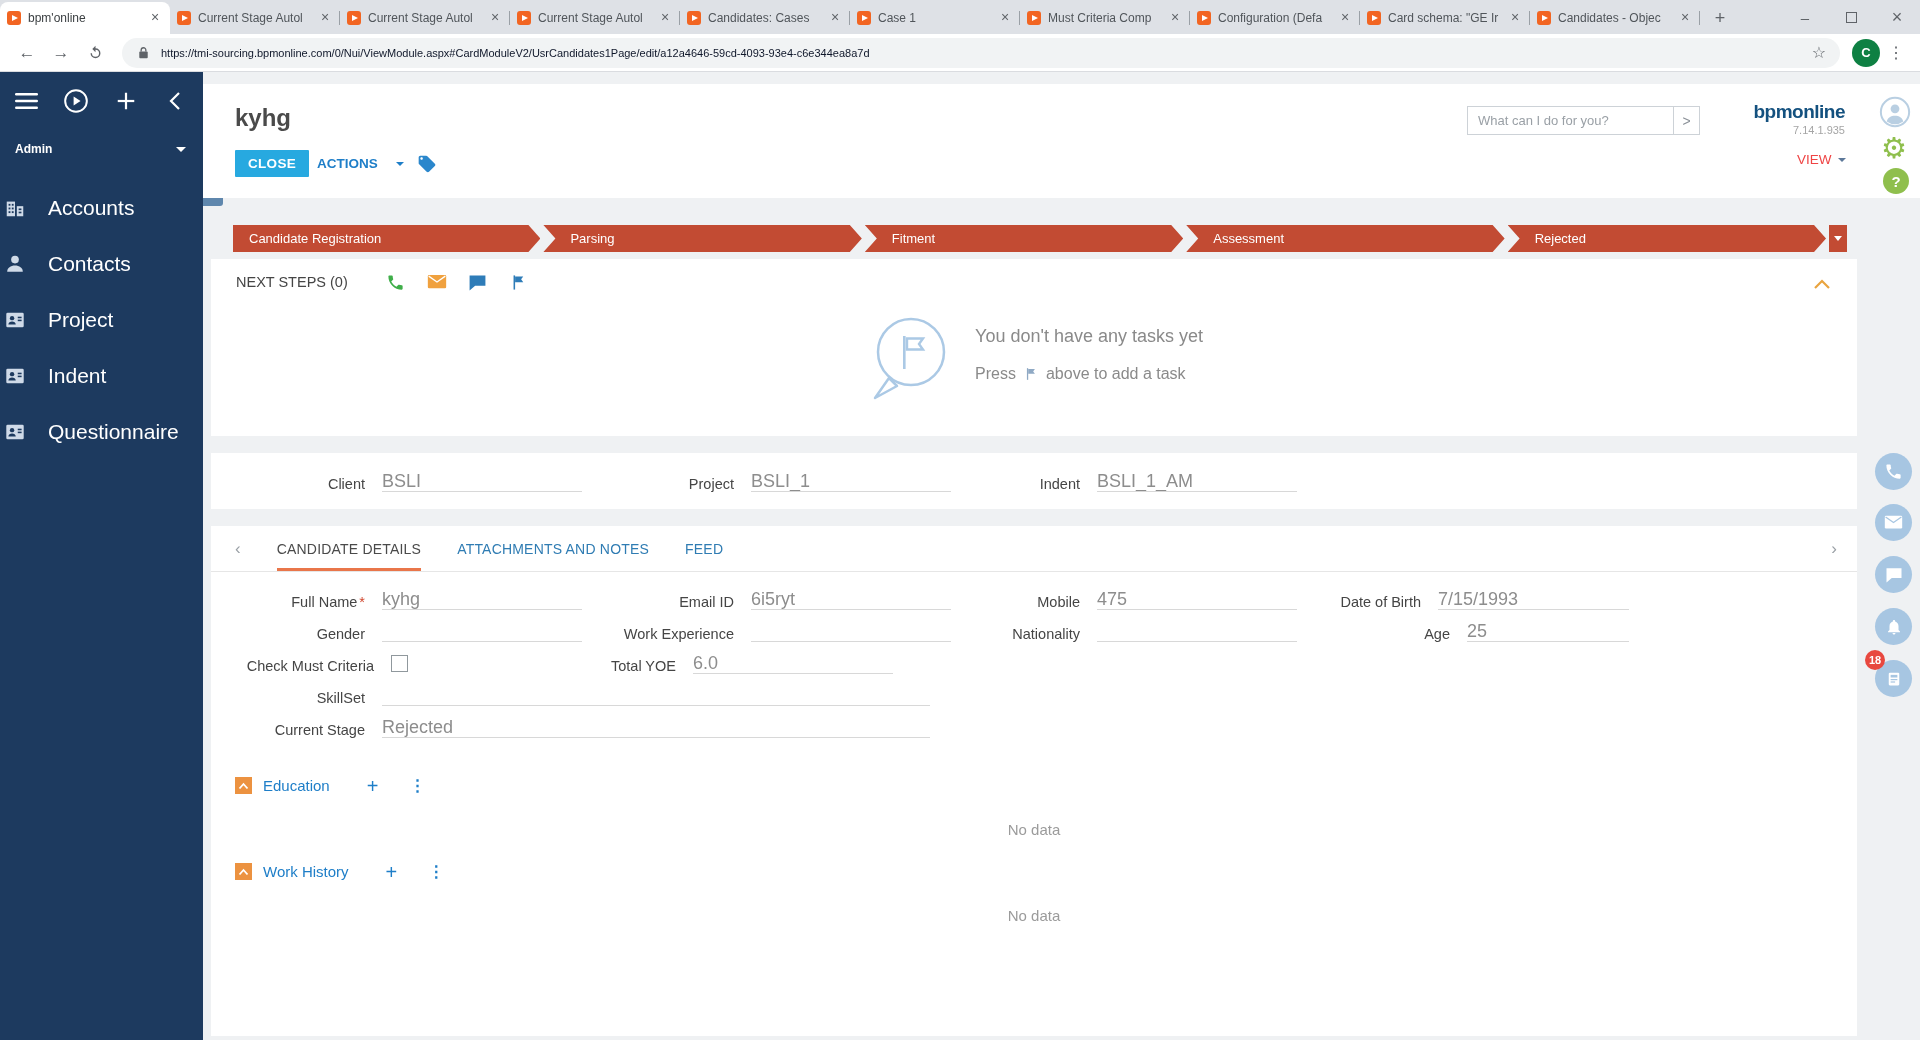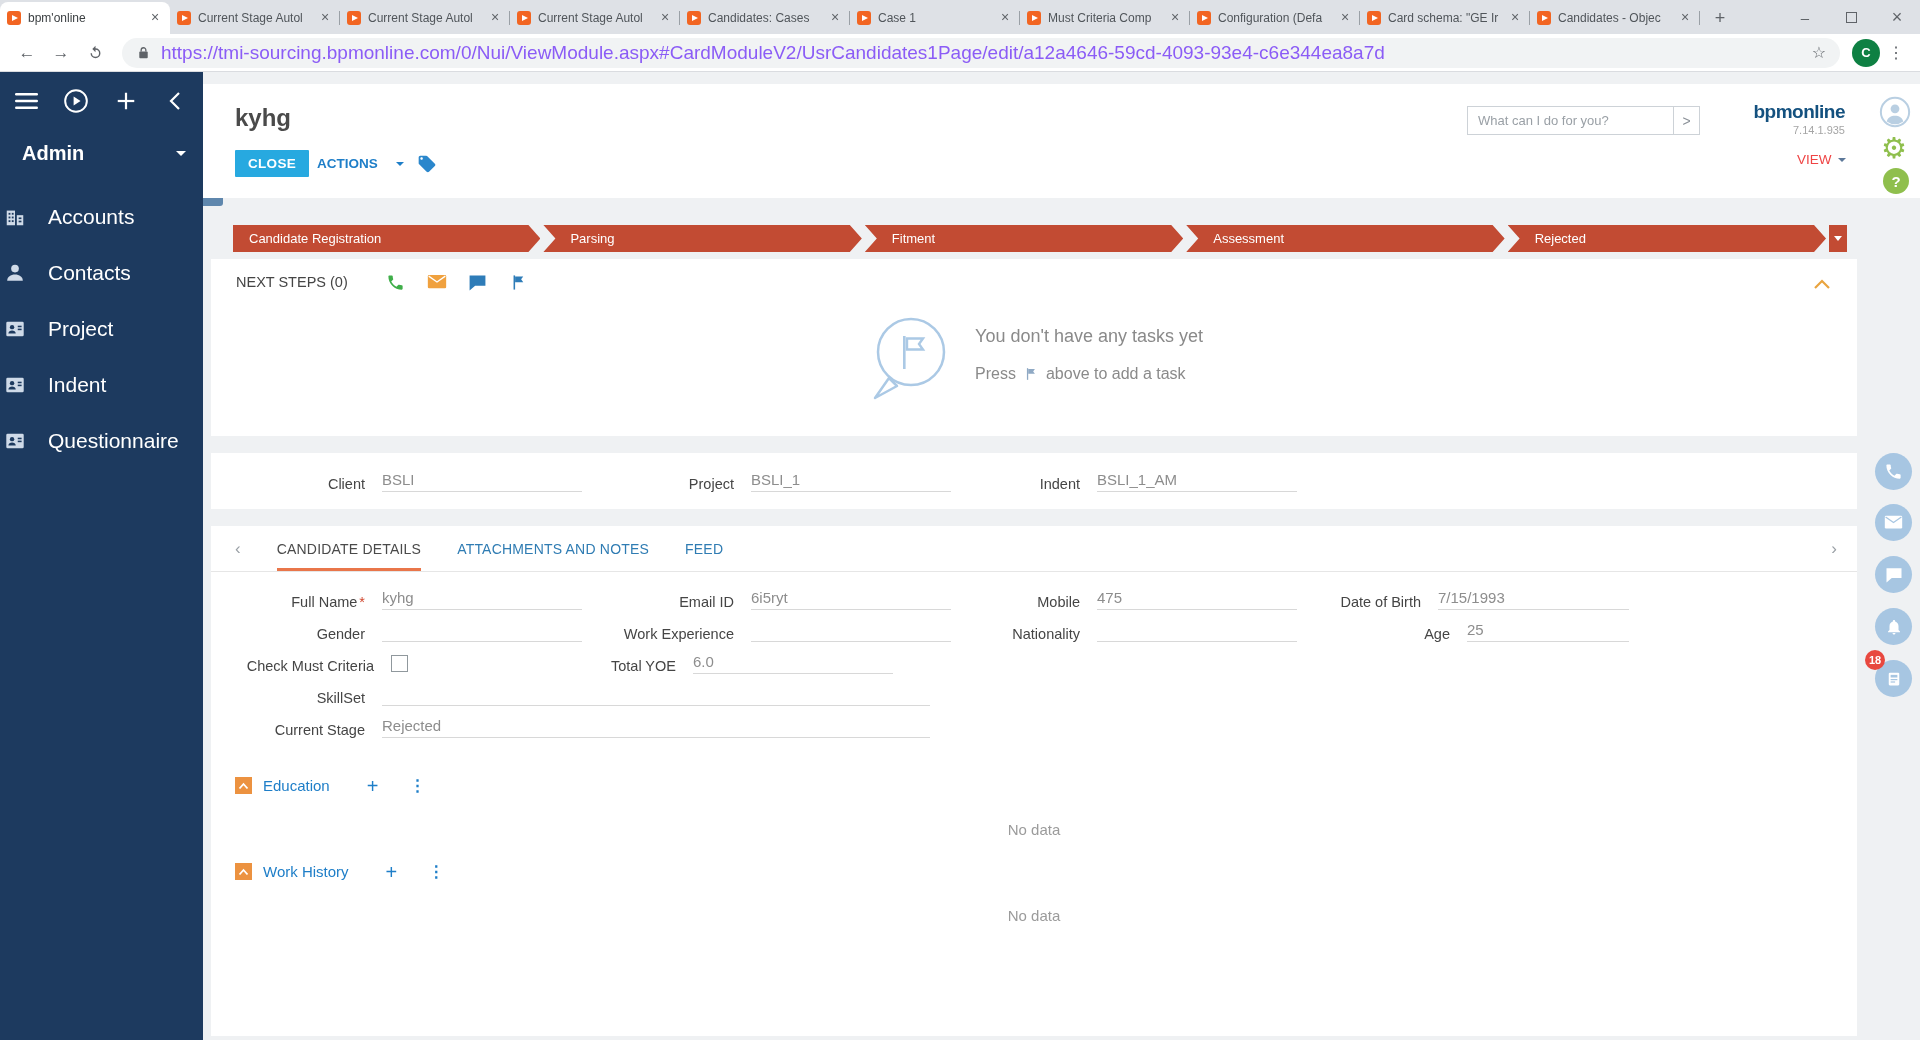--- a/index.html
+++ b/index.html
@@ -17,33 +17,33 @@
 .fav::after{content:"";position:absolute;left:5px;top:3.5px;border-left:6px solid #fff;border-top:3.5px solid transparent;border-bottom:3.5px solid transparent}
 .newtab{width:28px;height:28px;margin:0 0 2px 6px;font-size:18px;color:#5f6368;display:flex;align-items:center;justify-content:center;border-radius:50%}
 .win-controls{position:absolute;right:0;top:0;height:34px;display:flex}
 .wc{width:46px;height:34px;display:flex;align-items:center;justify-content:center;color:#5f6368;font-size:15px}
 .wc .sq{width:11px;height:11px;border:1.2px solid #5f6368}
 .wc.close-w{font-size:18px}
 
 .addressbar{position:absolute;top:34px;left:0;width:1920px;height:38px;background:#fff;display:flex;align-items:center;padding:0 12px;gap:4px;border-bottom:1px solid #dadce0}
 .nav-btn{width:30px;height:30px;display:flex;align-items:center;justify-content:center;font-size:17px;color:#5f6368;border-radius:50%}
 .url-pill{flex:1;height:30px;background:#f1f3f4;border-radius:15px;display:flex;align-items:center;padding:0 14px;gap:10px;margin:0 8px}
-.url-text{flex:1;font-size:19px;color:#8b5cf6;white-space:nowrap;overflow:hidden}
+.url-text{flex:1;font-size:11px;color:#0f172a;white-space:nowrap;overflow:hidden}
 .star{font-size:16px;color:#5f6368}
 .chrome-avatar{width:28px;height:28px;border-radius:50%;background:#0e8043;color:#fff;font-size:13px;font-weight:700;display:flex;align-items:center;justify-content:center}
 .dots{font-size:16px;color:#5f6368;width:24px;text-align:center}
 
 
 .app{position:absolute;top:72px;left:0;width:1920px;height:968px}
 
 
 .sidenav{position:absolute;left:0;top:0;width:203px;height:100%;background:#1d3a5f;color:#fff}
 .side-toolbar{display:flex;align-items:center;justify-content:space-between;padding:16px 15px 0 14px}
 .side-toolbar .tb{width:26px;height:26px;display:flex;align-items:center;justify-content:center}
-.workplace{display:flex;align-items:center;justify-content:space-between;padding:28px 17px 0 22px;font-size:20px;font-weight:700}
+.workplace{display:flex;align-items:center;justify-content:space-between;padding:28px 17px 0 15px;font-size:12px;font-weight:700}
 .caret-down{width:0;height:0;border-left:5px solid transparent;border-right:5px solid transparent;border-top:5px solid #fff}
 .nav-list{margin-top:24px}
 .nav-item{height:56px;display:flex;align-items:center;gap:22px;padding-left:4px;font-size:21px;cursor:default}
 .nav-item svg{flex:none}
 .expander{position:absolute;left:203px;top:102px;width:20px;height:32px;background:#5f87ad;color:#fff;display:flex;align-items:center;justify-content:center;font-size:15px;border-radius:0 3px 3px 0}
 
 
 .main{position:absolute;left:203px;top:12px;width:1717px;height:100%}
 .main-header{position:absolute;top:0;left:0;width:100%;height:114px;background:#fff}
 .page-title{position:absolute;left:32px;top:20px;font-size:24px;color:#4a4a4a}
@@ -84,21 +84,21 @@
 .ns-empty-text .line1{font-size:18px;color:#8a8a8a;margin-top:12px}
 .ns-empty-text .line2{font-size:16px;color:#8a8a8a;margin-top:18px;display:flex;align-items:center;gap:8px}
 
 
 .field-grid{display:grid;grid-template-columns:360px 404px 321px 311px;grid-auto-rows:32px;padding-left:22px}
 .summary-card .field-grid{padding-top:13px;grid-auto-rows:30px}
 .details-card .field-grid{padding-top:10px}
 .field{display:flex;align-items:flex-end;padding-bottom:4px}
 .f-label{font-size:14.5px;color:#454545;text-align:right;padding-right:17px;white-space:nowrap;flex:none}
 .lw1{width:149px}.lw2{width:158px}.lw3{width:100px}.lw4{width:120px}
-.f-value{width:200px;height:21px;border-bottom:1px solid #d8d8d8;font-size:15px;color:#8d8d8d;white-space:nowrap;overflow:hidden}
+.f-value{width:200px;height:21px;border-bottom:1px solid #d8d8d8;font-size:18px;color:#8d8d8d;white-space:nowrap;overflow:hidden}
 .f-value.wide{width:548px}
 .req{color:#d0452c;margin-left:2px}
 .checkbox{width:17px;height:17px;border:1px solid #90989d;background:#fff;margin-bottom:2px;flex:none}
 .col-span{grid-column:1 / 3}
 
 
 .tabs-row{display:flex;align-items:center;height:46px;border-bottom:1px solid #e6e6e6;padding:0 20px 0 24px;gap:36px}
 .tab-item{font-size:14px;letter-spacing:.2px;color:#2f7cb3;height:100%;display:flex;align-items:center;position:relative;cursor:default}
 .tab-item.active{color:#4a4a4a}
 .tab-item.active::after{content:"";position:absolute;left:0;right:0;bottom:0;height:3px;background:#e9764a}

